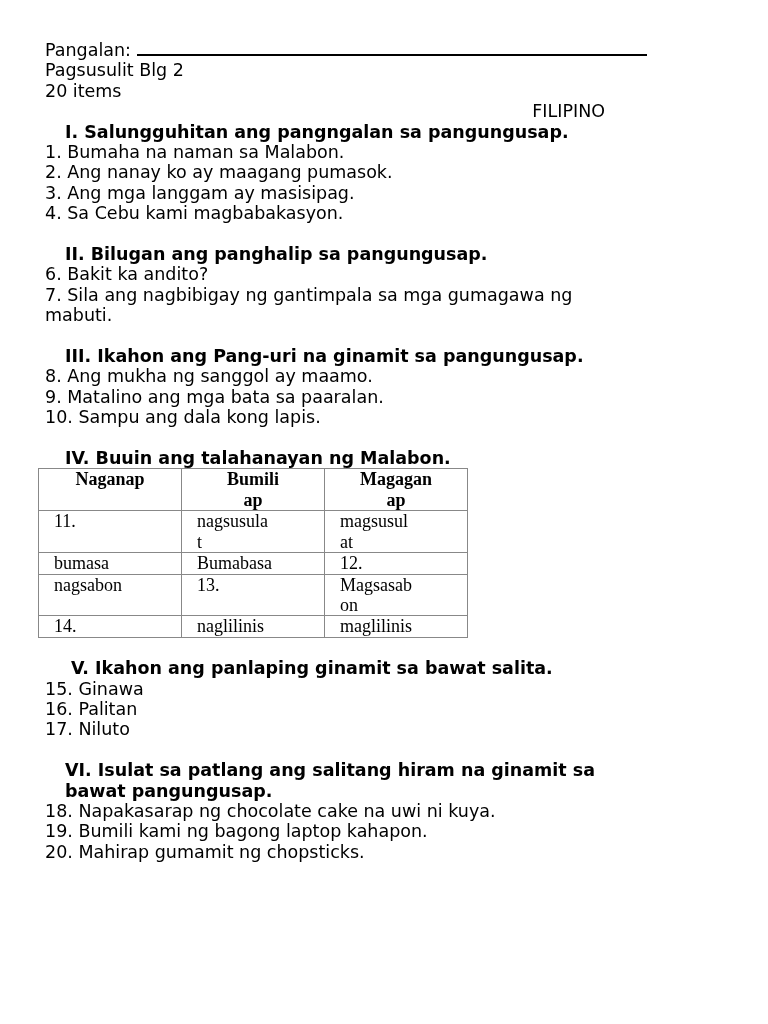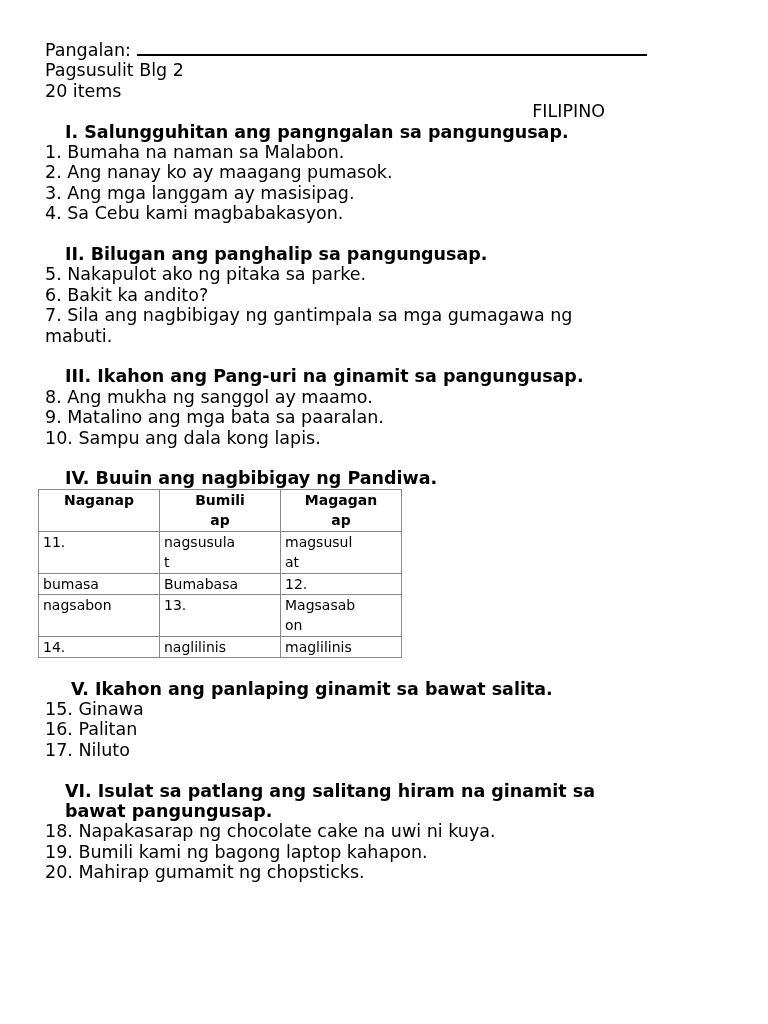--- a/index.html
+++ b/index.html
@@ -6,22 +6,22 @@
   body { width: 768px; height: 1024px; overflow: hidden; position: relative;
          font-family: "DejaVu Sans", sans-serif; color: #000; }
   .page { position: absolute; left: 45px; top: 38px; width: 640px;
           font-size: 17.5px; line-height: 20.4px; }
   .line { white-space: pre; }
   .bold { font-weight: bold; margin-left: 20px; }
   .center { text-align: right; padding-right: 80px; }
   .gap { height: 20.4px; }
   .indent { padding-left: 6px; }
   table { border-collapse: collapse; margin-left: -7px; margin-top: 0px; }
-  td, th { border: 1.5px solid #888; vertical-align: top; padding: 0 4px;
-           font-size: 14px; line-height: 20.4px; width: 112px; text-align: left; }
+  td, th { border: 1.5px solid #888; vertical-align: top; padding: 0 15px;
+           font-size: 18px; line-height: 20.4px; width: 112px; text-align: left; font-family: Liberation Serif, serif; }
   th { font-weight: bold; text-align: center; }
   .name-line { display: inline-block; width: 510px; border-bottom: 2px solid #000;
                height: 16px; vertical-align: baseline; }
 </style>
 </head>
 <body>
 
 <div class="page">
   <div class="line"><span>Pangalan: </span><span class="name-line"></span></div>
   <div class="line">Pagsusulit Blg 2</div>
@@ -29,33 +29,32 @@
   <div class="line center">FILIPINO</div>
 
   <div class="line bold">I. Salungguhitan ang pangngalan sa pangungusap.</div>
   <div class="line">1. Bumaha na naman sa Malabon.</div>
   <div class="line">2. Ang nanay ko ay maagang pumasok.</div>
   <div class="line">3. Ang mga langgam ay masisipag.</div>
   <div class="line">4. Sa Cebu kami magbabakasyon.</div>
   <div class="gap"></div>
 
   <div class="line bold">II. Bilugan ang panghalip sa pangungusap.</div>
-  <div class="line">5. Nakapulot ako ng pitaka sa parke.</div>
   <div class="line">6. Bakit ka andito?</div>
   <div class="line">7. Sila ang nagbibigay ng gantimpala sa mga gumagawa ng</div>
   <div class="line">mabuti.</div>
   <div class="gap"></div>
 
   <div class="line bold">III. Ikahon ang Pang-uri na ginamit sa pangungusap.</div>
   <div class="line">8. Ang mukha ng sanggol ay maamo.</div>
   <div class="line">9. Matalino ang mga bata sa paaralan.</div>
   <div class="line">10. Sampu ang dala kong lapis.</div>
   <div class="gap"></div>
 
-  <div class="line bold">IV. Buuin ang nagbibigay ng Pandiwa.</div>
+  <div class="line bold">IV. Buuin ang talahanayan ng Malabon.</div>
   <table>
     <tbody>
         <tr>
       <th>
             <div>Naganap</div>
           </th>
       <th>
             <div>Bumili</div>
             <div>ap</div>
           </th>

